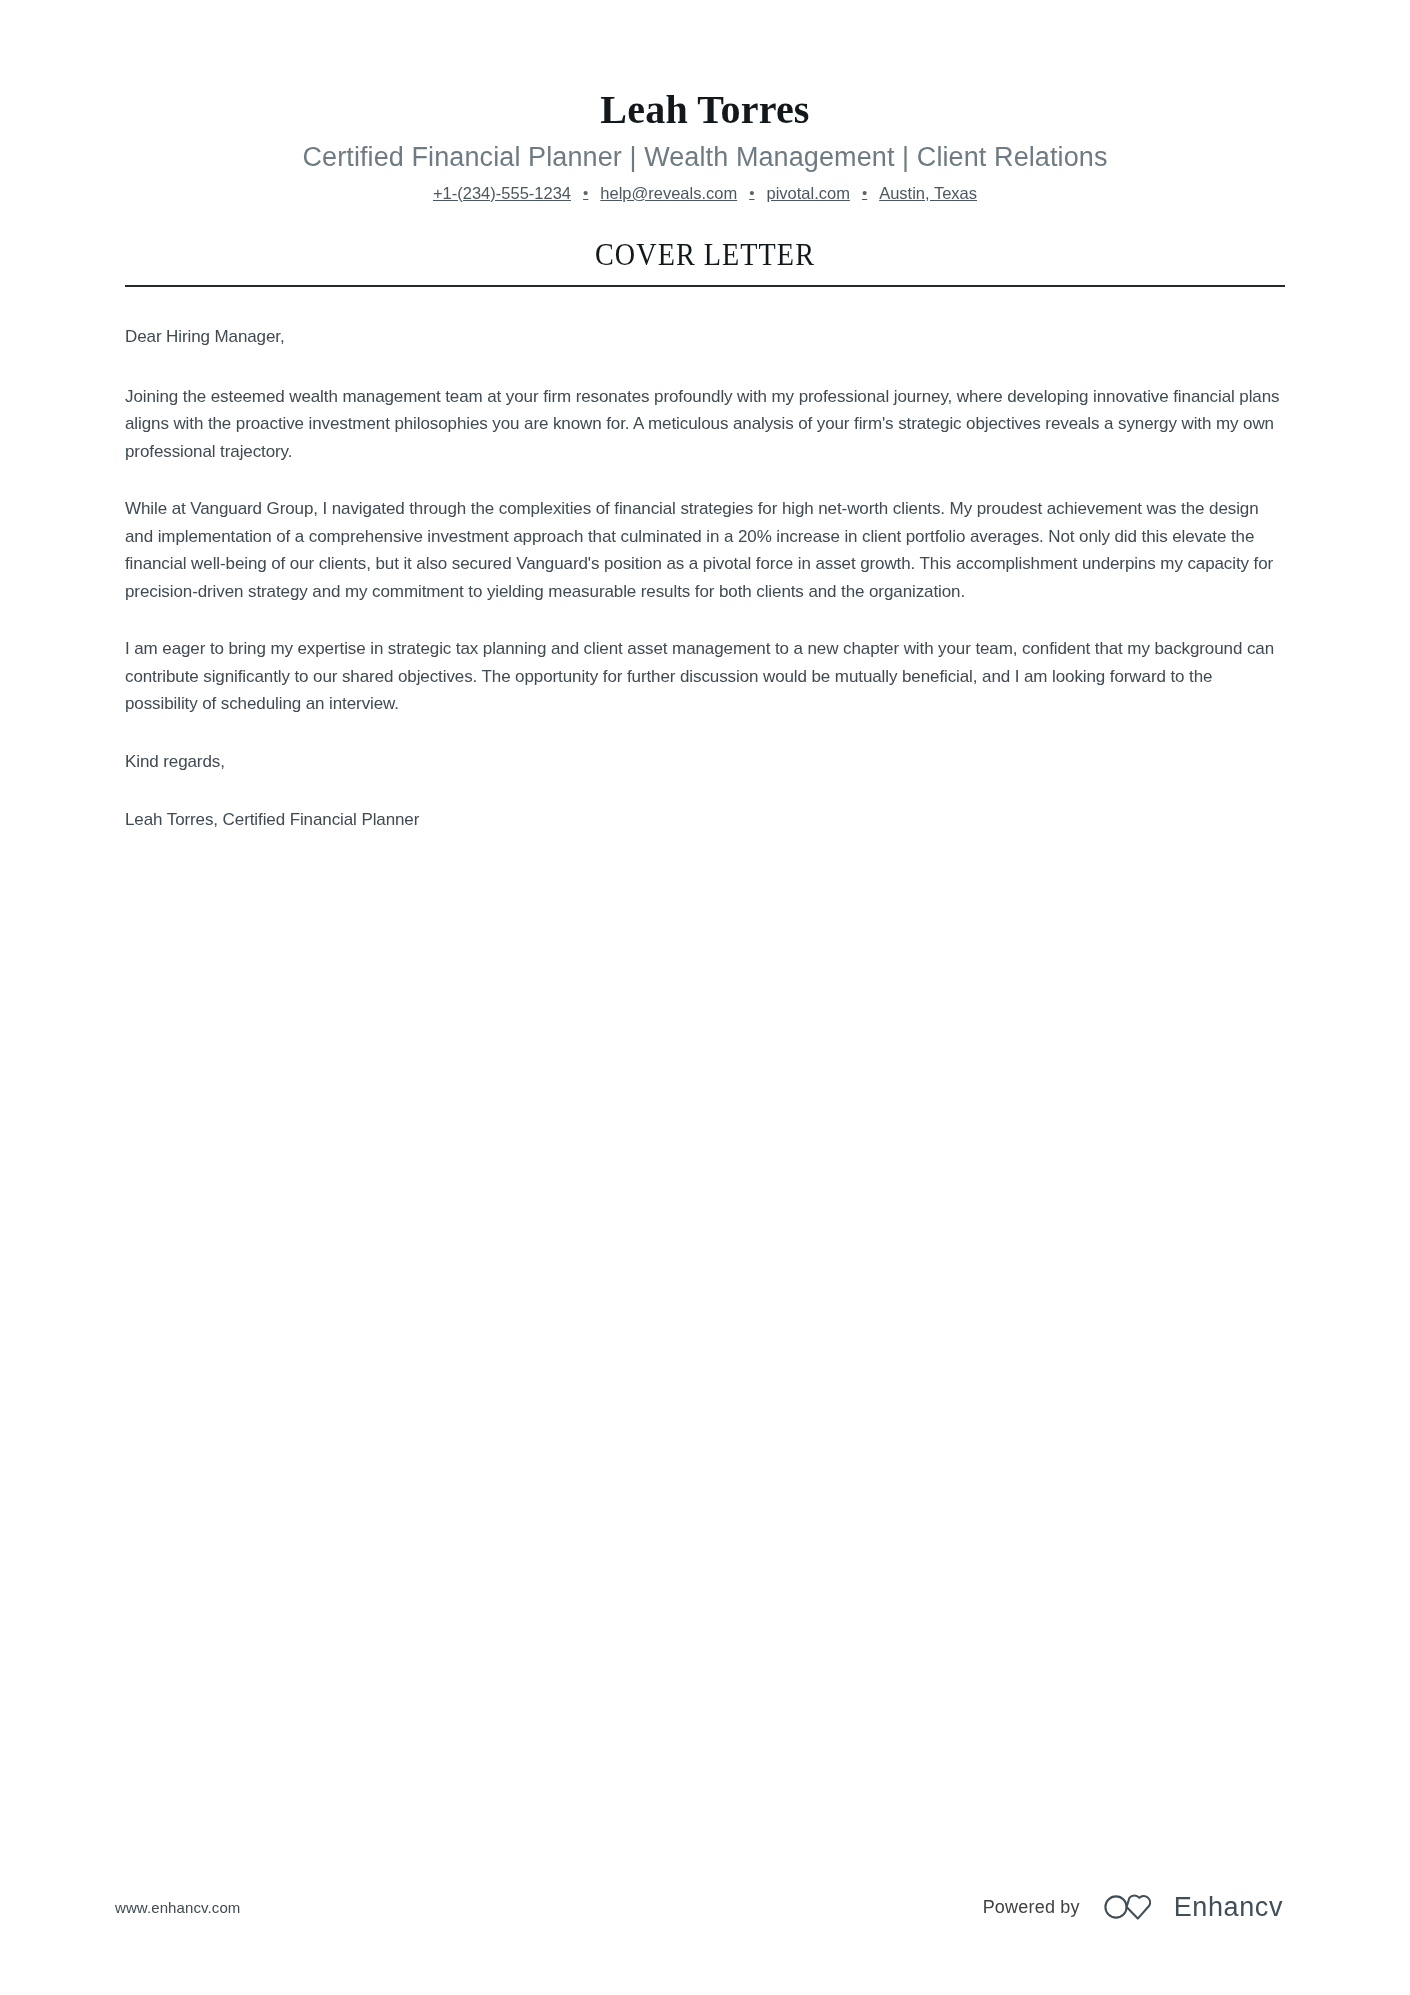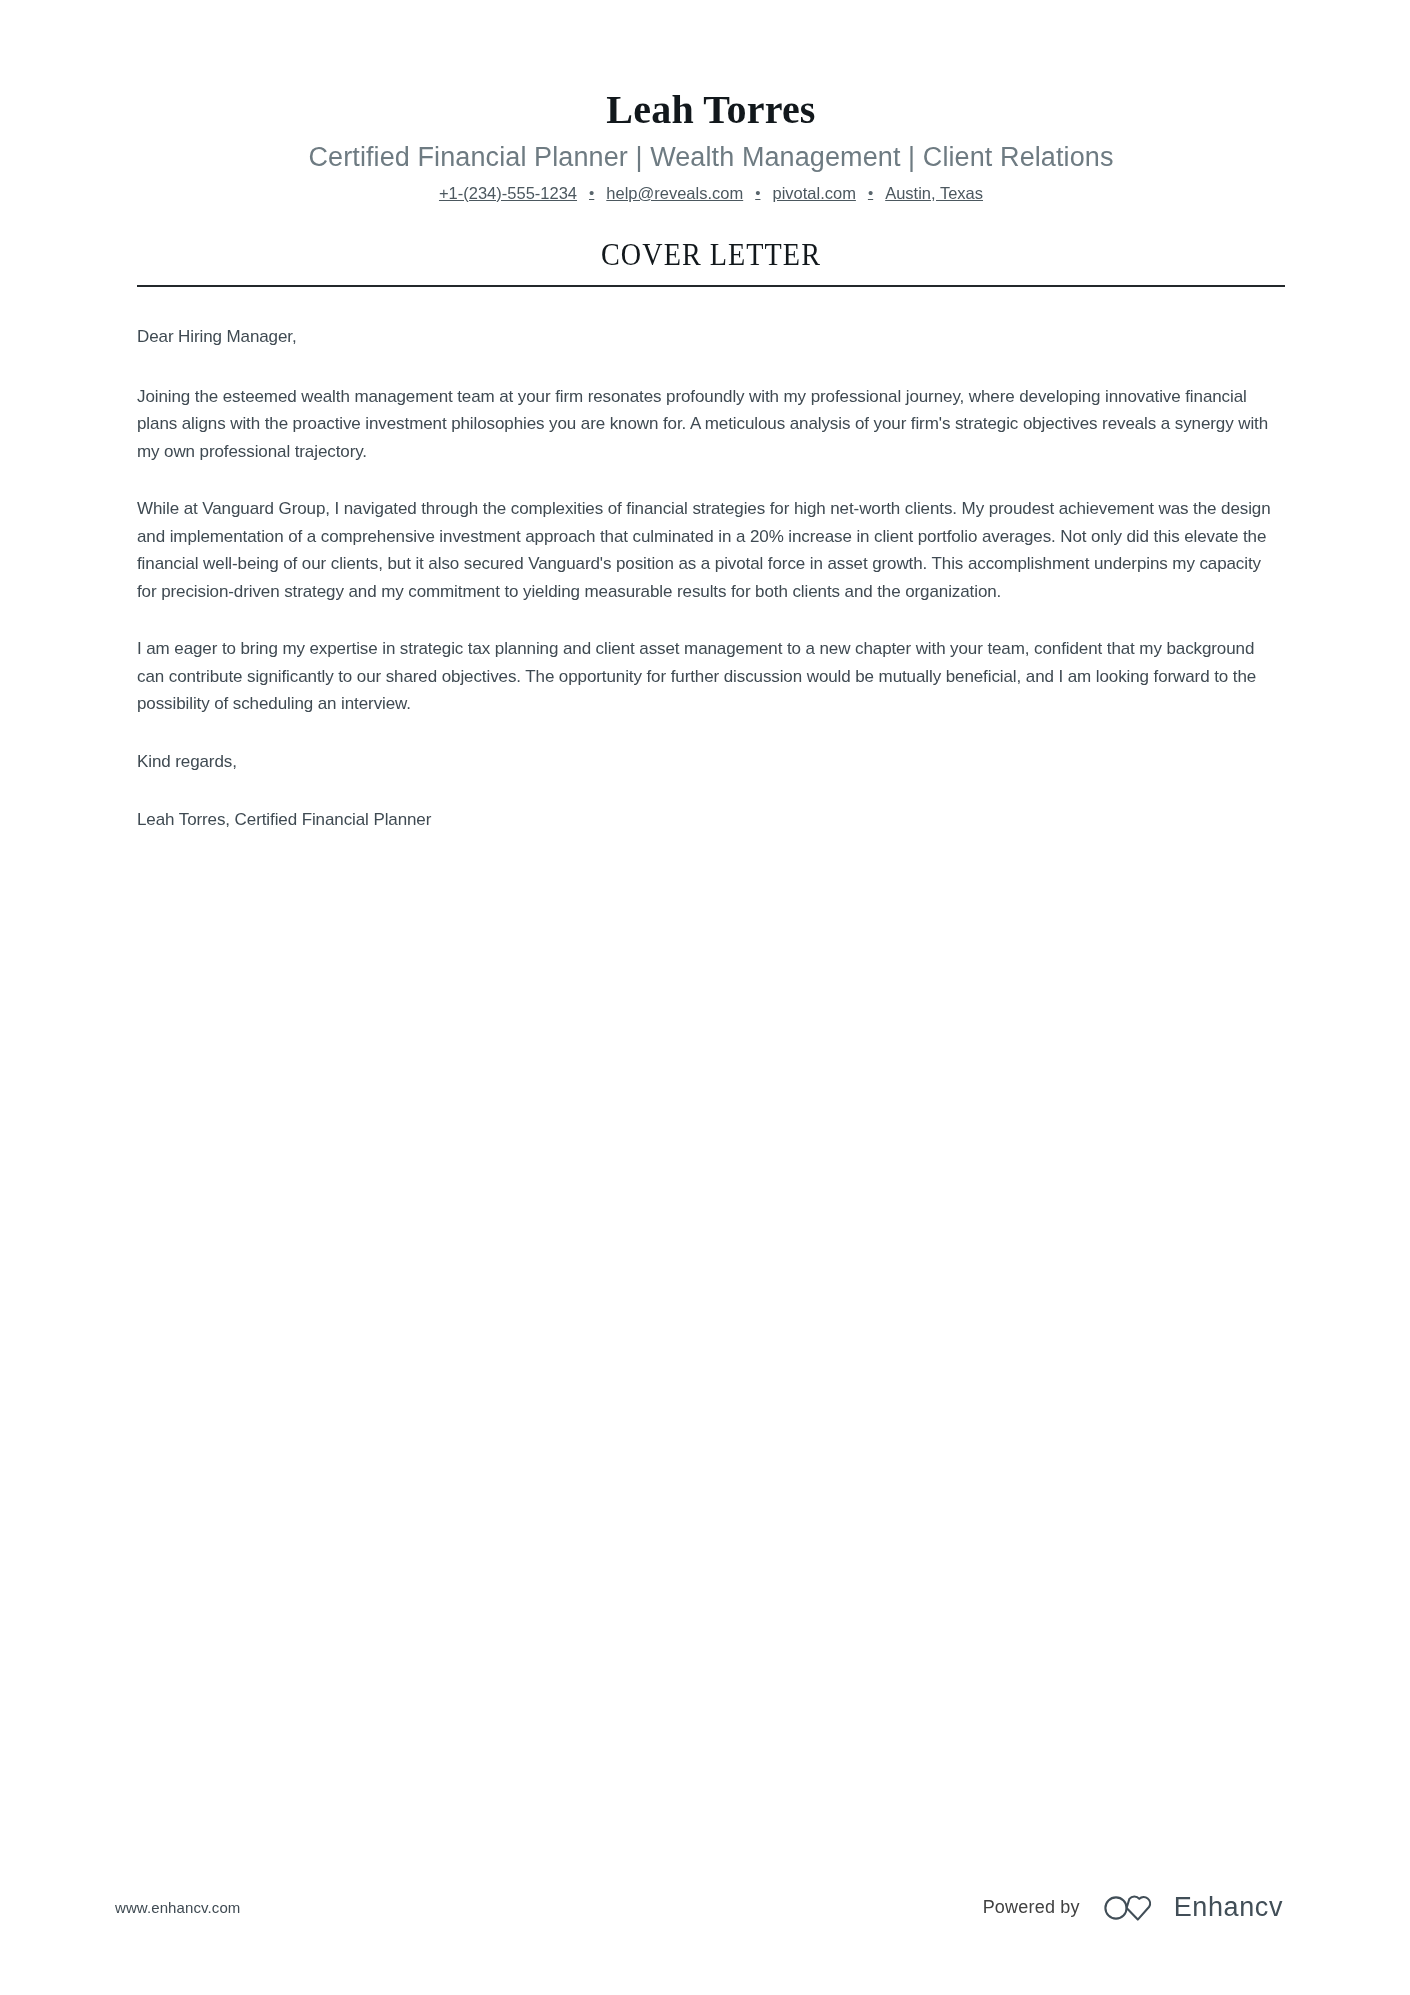--- a/index.html
+++ b/index.html
@@ -14,21 +14,20 @@
     -webkit-font-smoothing: antialiased;
   }
 
   .page {
     position: relative;
     width: 1410px;
     height: 1995px;
     background: #ffffff;
     box-sizing: border-box;
     overflow: hidden;
-    padding-left: 12px;
   }
 
   
   .header {
     padding-top: 86px;
     text-align: center;
   }
   .name {
     font-family: "Liberation Serif", "DejaVu Serif", serif;
     font-weight: 700;
@@ -138,21 +137,21 @@
   }
   .powered-by {
     font-family: "Liberation Sans", sans-serif;
     font-size: 18px;
     color: #404040;
     letter-spacing: 0.2px;
     margin-left: 11px;
   }
   .brand-lockup {
     display: flex;
-    align-items: flex-end;
+    align-items: flex-start;
     gap: 14px;
   }
   .brand-name {
     font-family: "Liberation Sans", sans-serif;
     font-size: 27px;
     font-weight: 400;
     color: #414e57;
     letter-spacing: 0.6px;
   }
   .brand-mark { display: block; }

